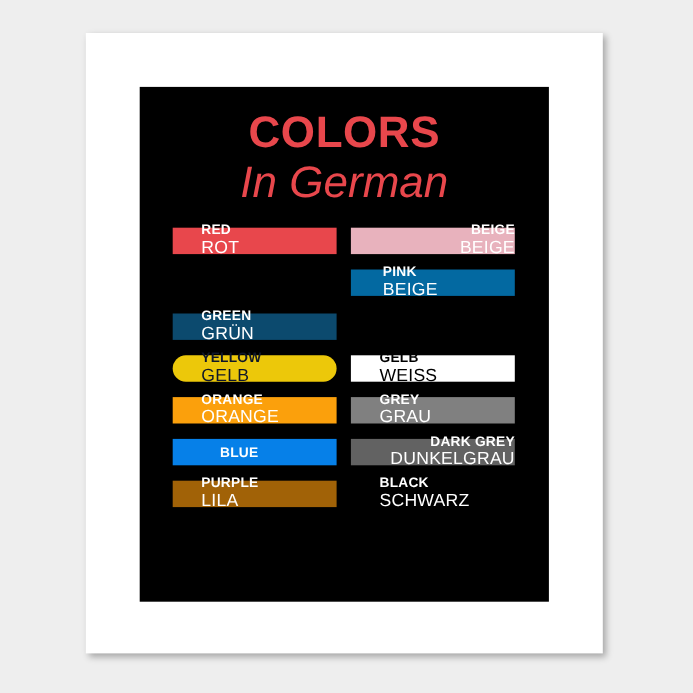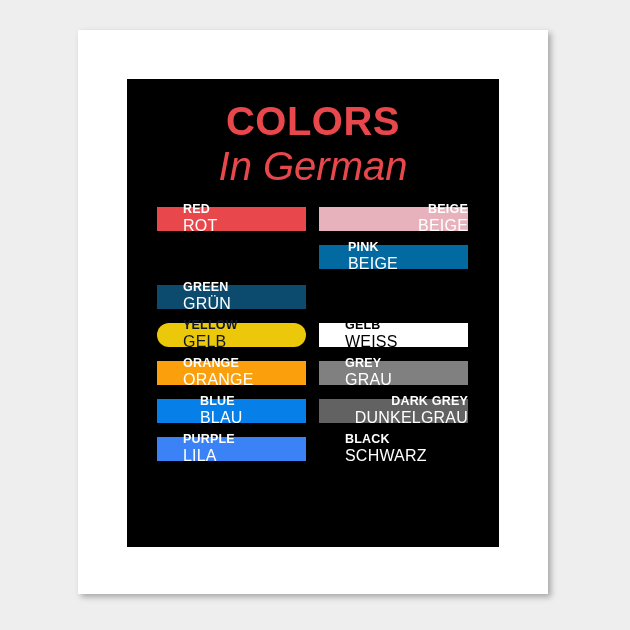--- a/index.html
+++ b/index.html
@@ -129,27 +129,26 @@
         <div class="swatch" style="background: rgb(251, 160, 12); color: rgb(255, 255, 255);">
           <div class="swatch-en">ORANGE</div>
           <div class="swatch-de">ORANGE</div>
         </div>
         <div class="swatch" style="background: rgb(128, 128, 128); color: rgb(255, 255, 255);">
           <div class="swatch-en">GREY</div>
           <div class="swatch-de">GRAU</div>
         </div>
         <div class="swatch" style="background: rgb(6, 128, 232); color: rgb(255, 255, 255); padding-left: 43px;">
           <div class="swatch-en">BLUE</div>
-          <div class="swatch-de">BLAU</div>
         </div>
         <div class="swatch" style="background: rgb(98, 98, 98); color: rgb(255, 255, 255); align-items: flex-end;">
           <div class="swatch-en">DARK GREY</div>
           <div class="swatch-de">DUNKELGRAU</div>
         </div>
-        <div class="swatch" style="background: #3b82f6; color: rgb(255, 255, 255);">
+        <div class="swatch" style="background: #a16207; color: rgb(255, 255, 255);">
           <div class="swatch-en">PURPLE</div>
           <div class="swatch-de">LILA</div>
         </div>
         <div class="swatch" style="background: rgb(0, 0, 0); color: rgb(255, 255, 255);">
           <div class="swatch-en">BLACK</div>
           <div class="swatch-de">SCHWARZ</div>
         </div>
       </div>
 
   </div>

